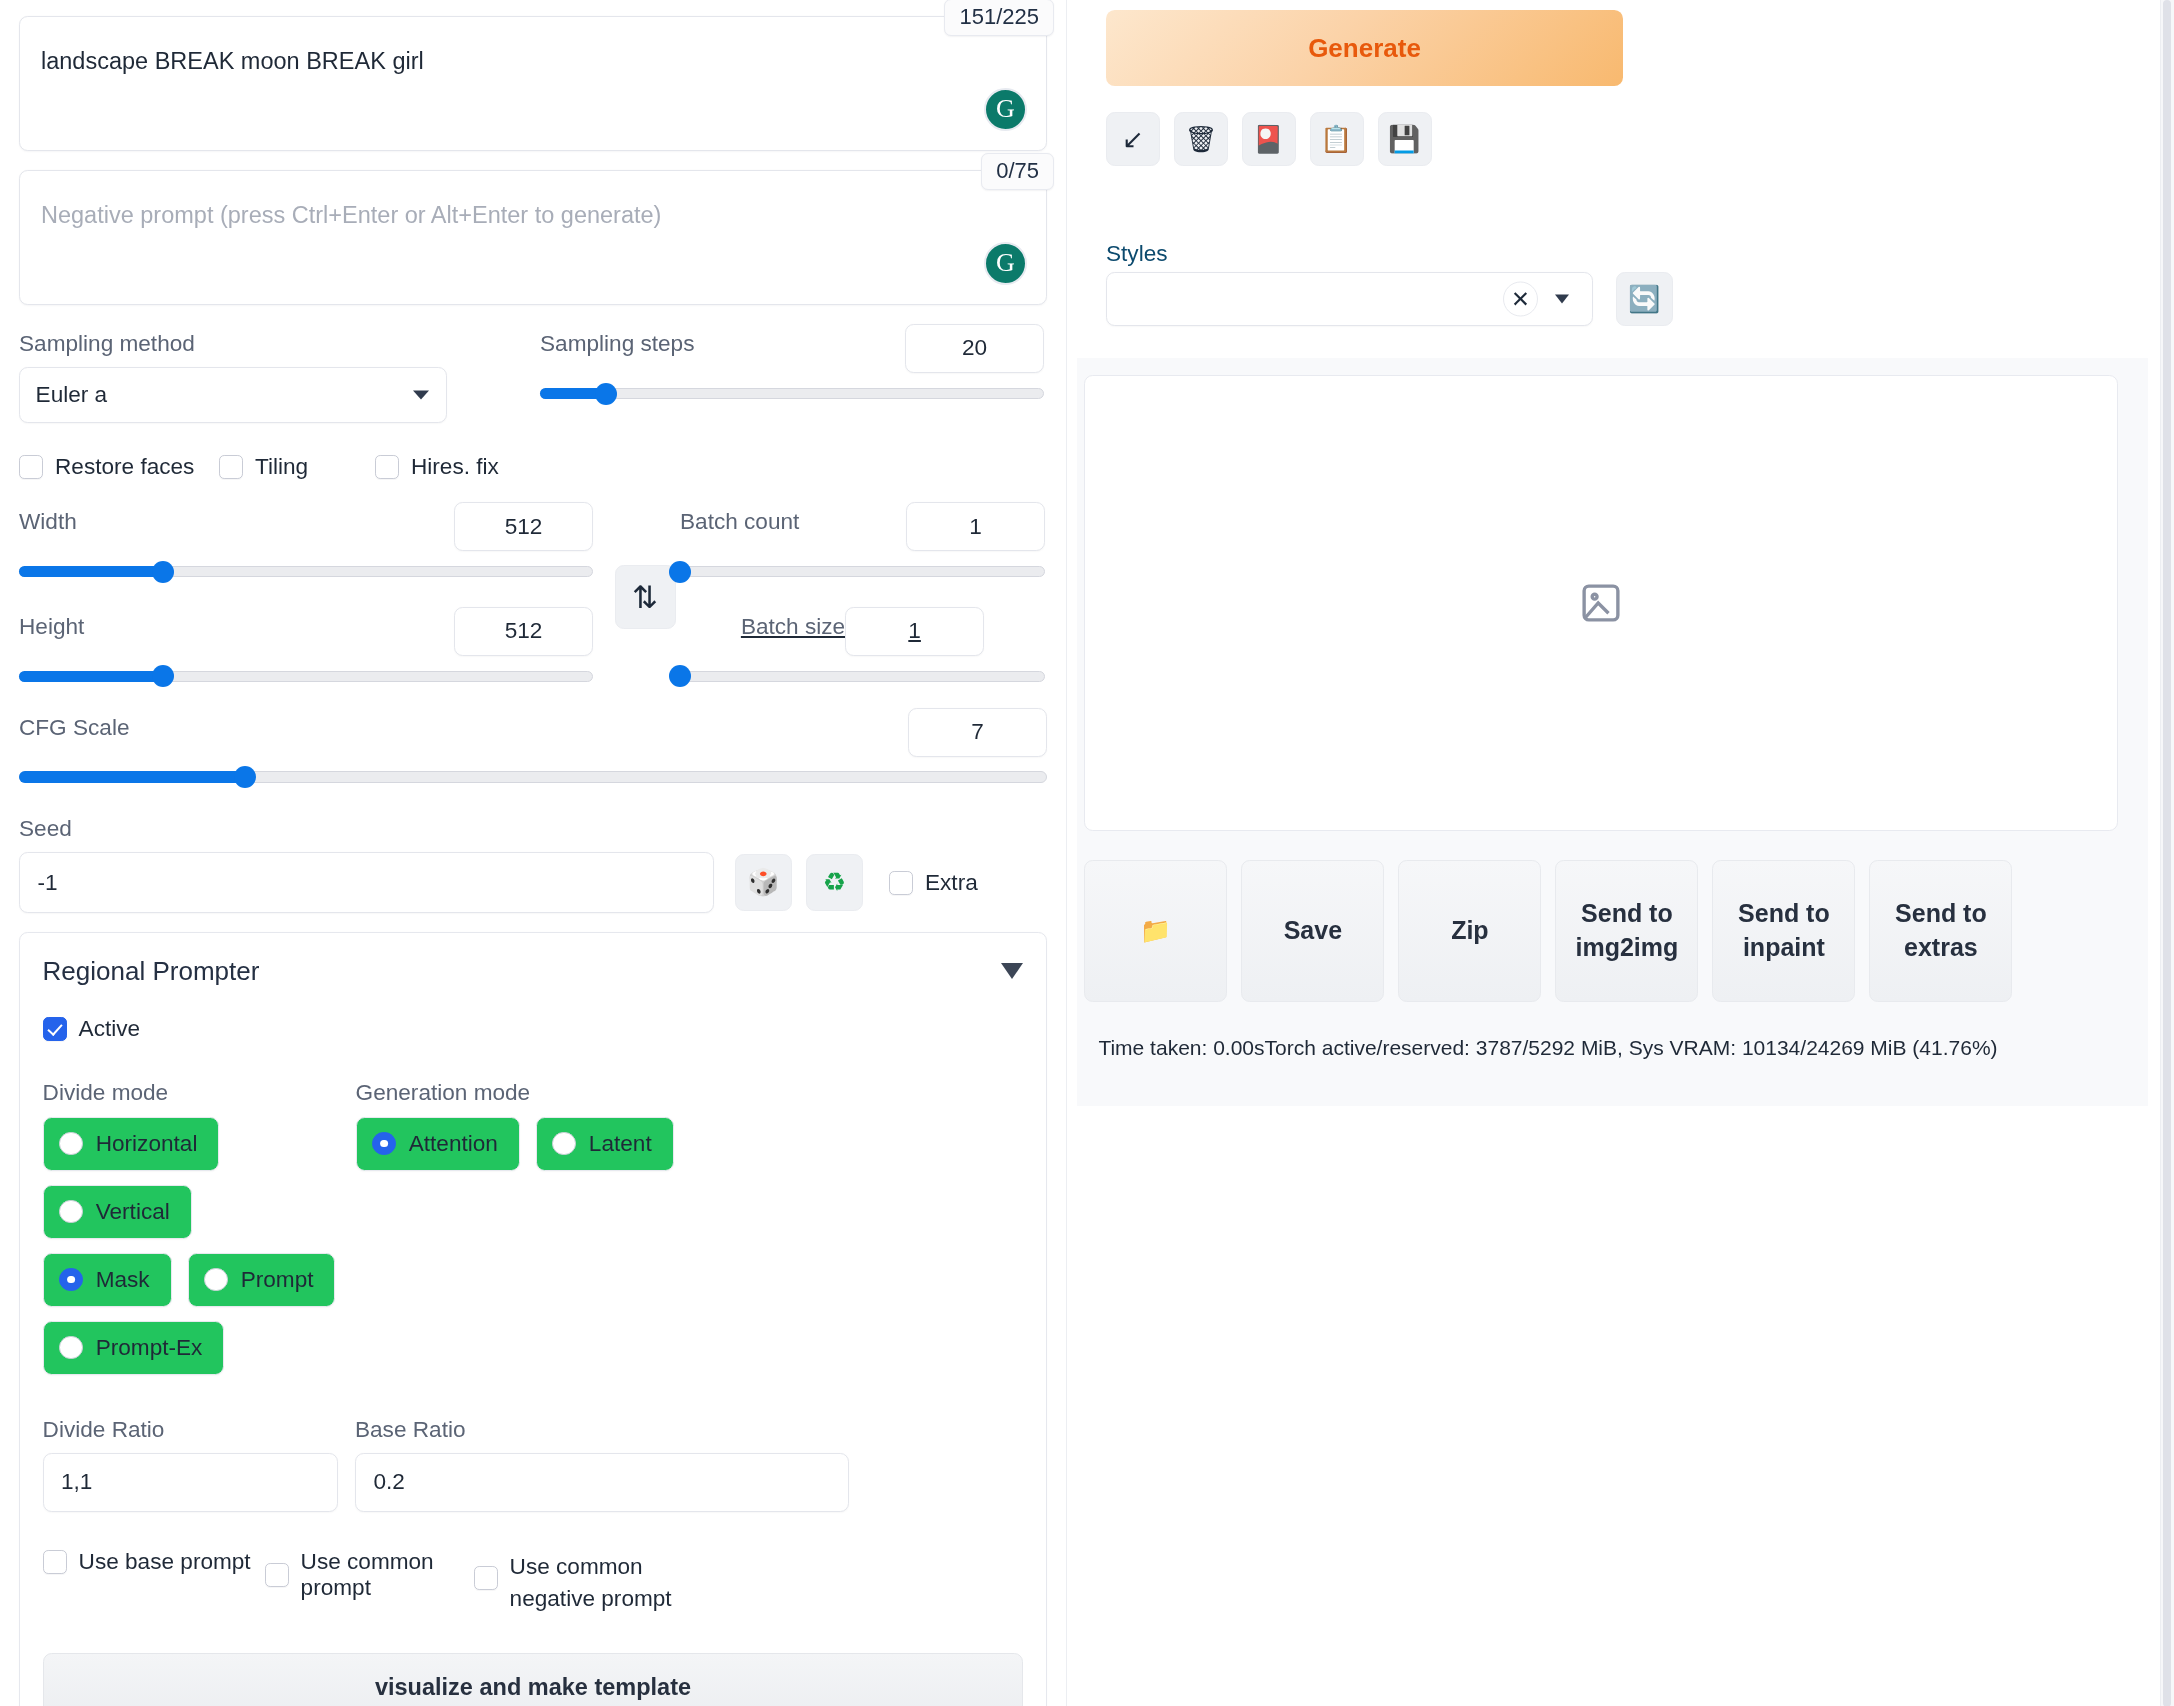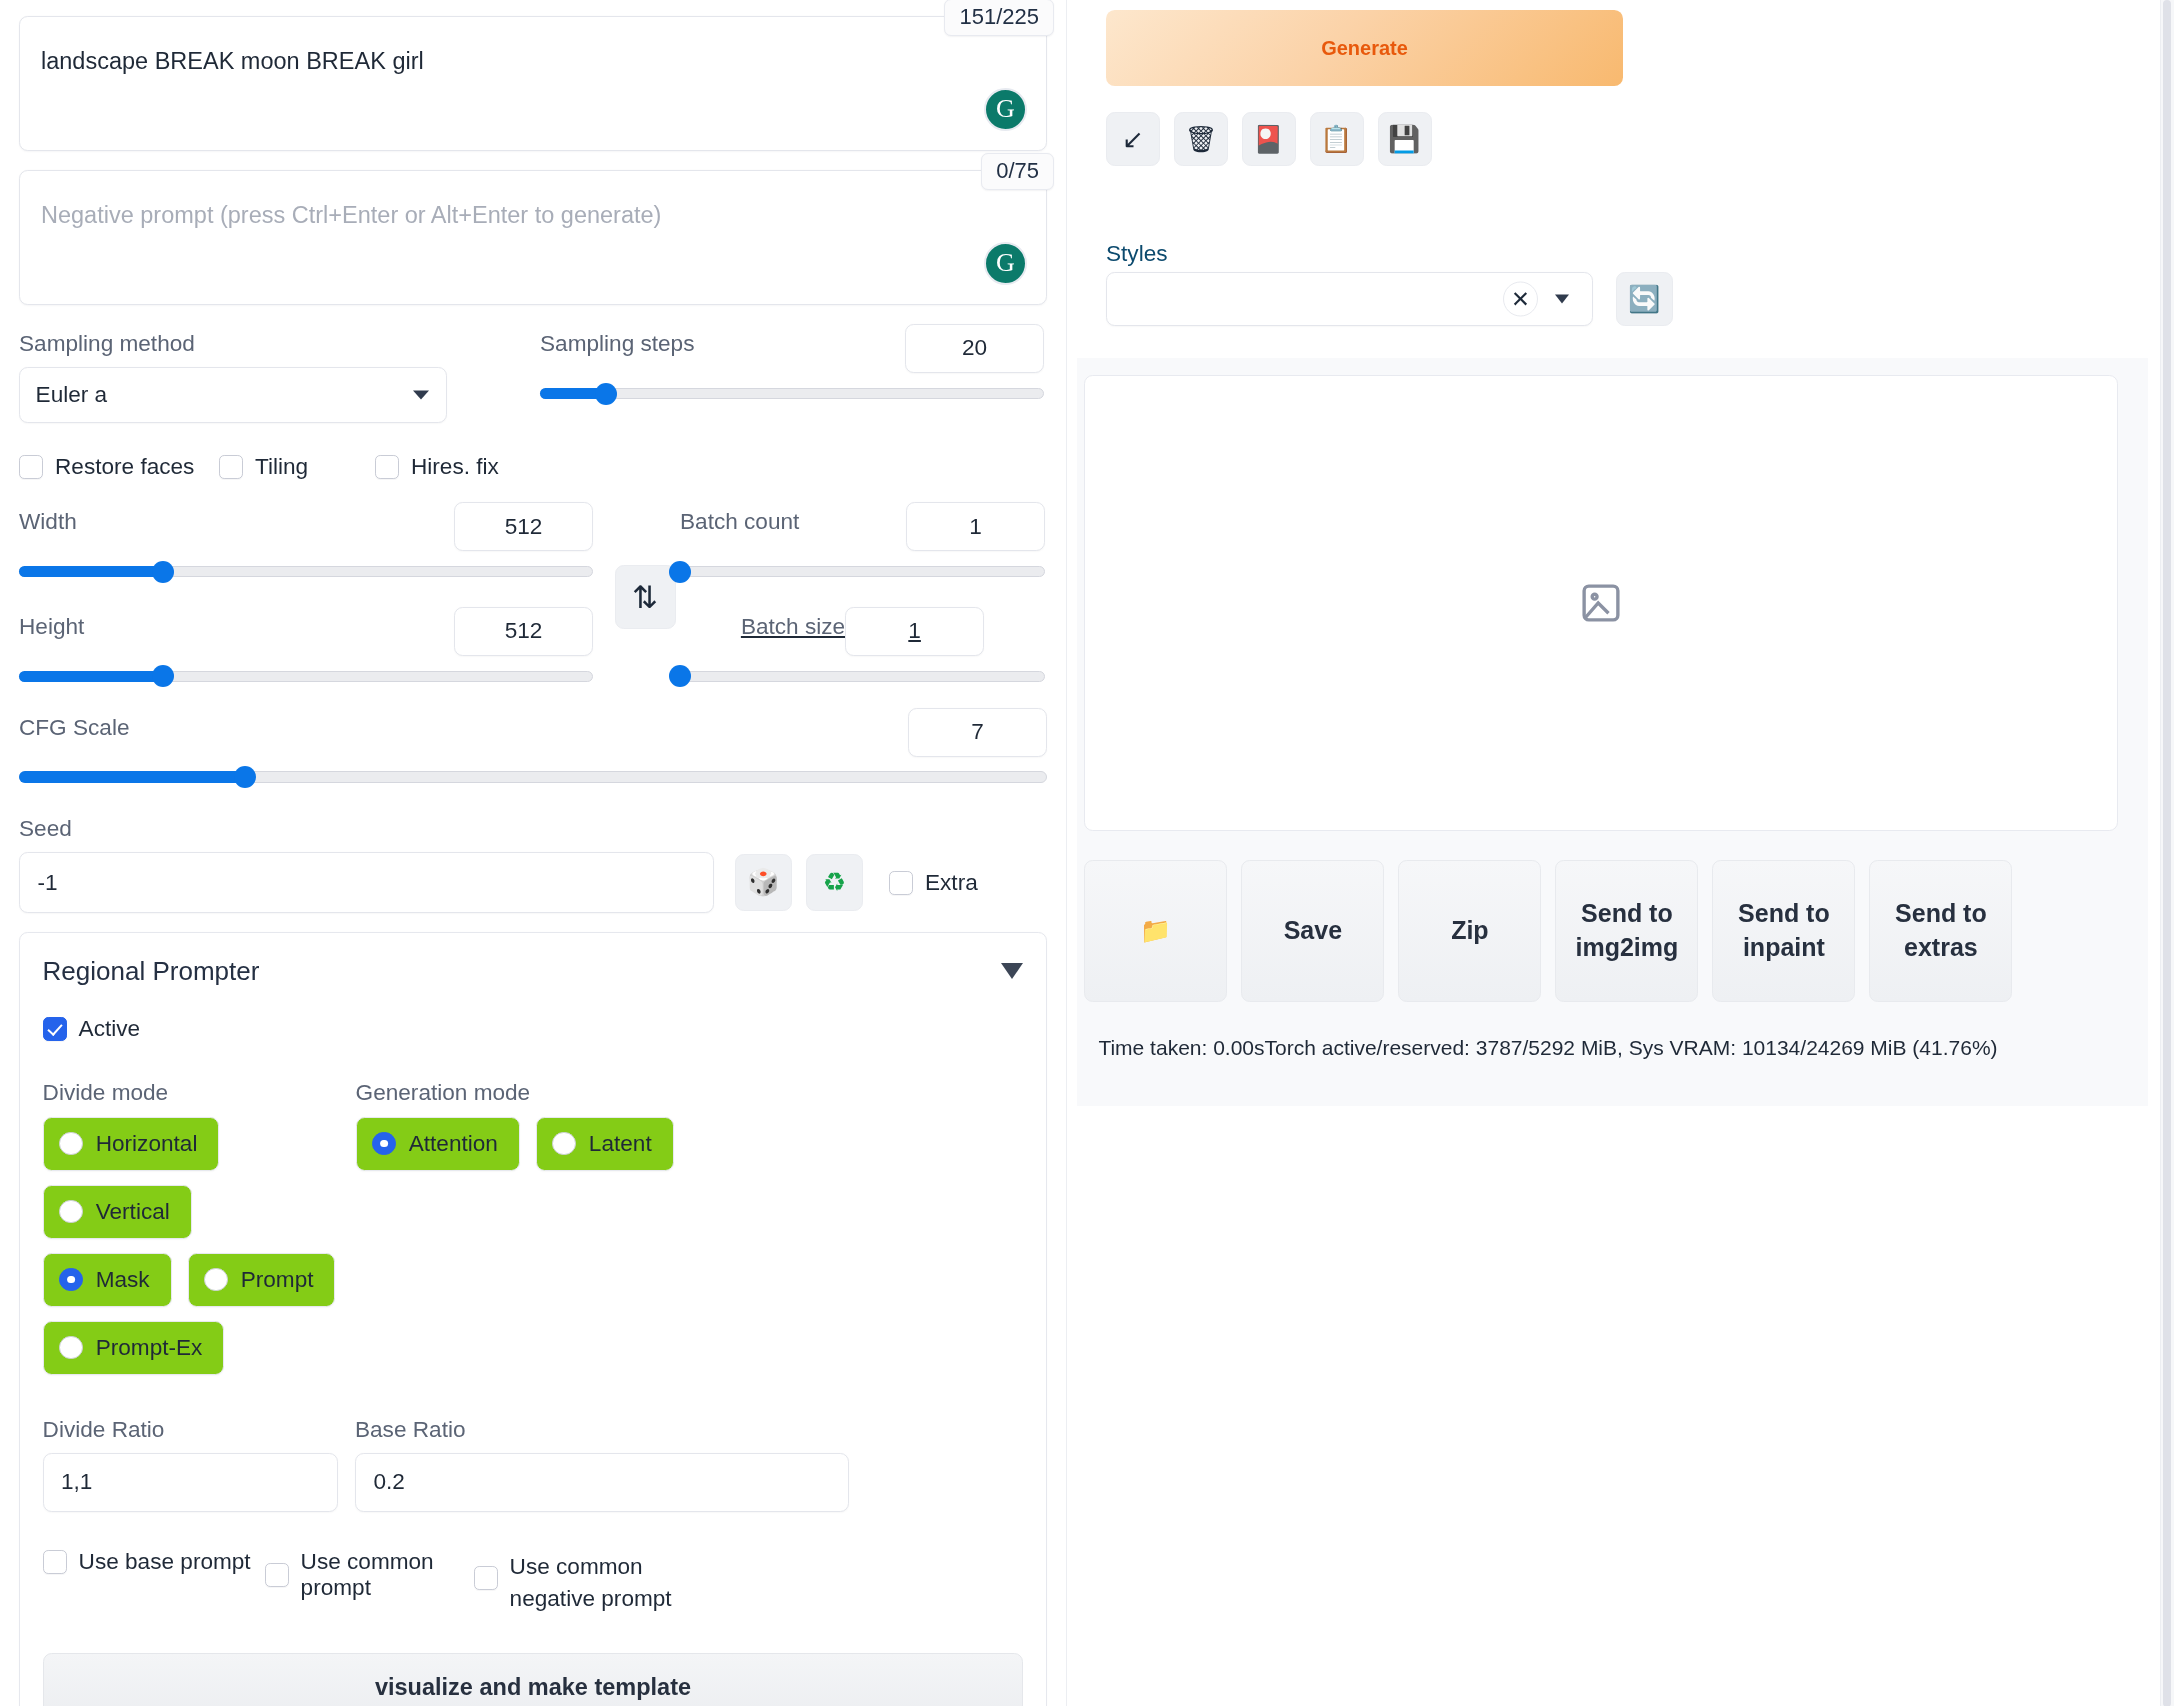--- a/index.html
+++ b/index.html
@@ -149,21 +149,21 @@
   .rp-caret {
     width: 0; height: 0;
     border-left: 11.3px solid transparent;
     border-right: 11.3px solid transparent;
     border-top: 16.5px solid #3c4656;
   }
   .pill {
     display: inline-flex; align-items: center;
     height: 54px; padding: 0 21px 0 15.6px;
     border: 0.9px solid #e7e9ef; border-radius: 8.7px;
-    background: #84cc16; margin-right: 12px; margin-bottom: 14px;
+    background: #22c55e; margin-right: 12px; margin-bottom: 14px;
     font-size: 22.6px; color: #1f2937;
     box-shadow: 0 0.9px 1.7px rgba(16,24,40,.03);
   }
   .radio {
     width: 23.5px; height: 23.5px; border-radius: 50%;
     border: 1.3px solid #cdd0d9; background: #fff;
     margin-right: 13px; flex: none;
   }
   .radio.on {
     background: #2563eb; border-color: #2563eb; position: relative;
@@ -189,21 +189,21 @@
 
   
   .right-col {
     width: 1097px; position: relative; background: #ffffff;
   }
   .gen-btn {
     position: absolute; left: 39px; top: 10.4px;
     width: 517px; height: 76px; border-radius: 8.7px;
     background: linear-gradient(135deg,#fde7cd 0%,#fbd2a7 45%,#f8b96f 100%);
     display: flex; align-items: center; justify-content: center;
-    color: #e8590c; font-size: 20px; font-weight: bold;
+    color: #e8590c; font-size: 26px; font-weight: bold;
   }
   .tool-row { position: absolute; left: 39px; top: 112px; display: flex; gap: 14px; }
   .styles-lbl { position: absolute; left: 39px; top: 241px; font-size: 22.6px; color: #0c4a6e; }
   .styles-box {
     position: absolute; left: 39px; top: 272px;
     width: 487px; height: 54px;
     border: 0.9px solid #e4e6ec; border-radius: 8.7px; background: #fff;
     box-shadow: 0 0.9px 1.7px rgba(16,24,40,.03);
   }
   .styles-x {

